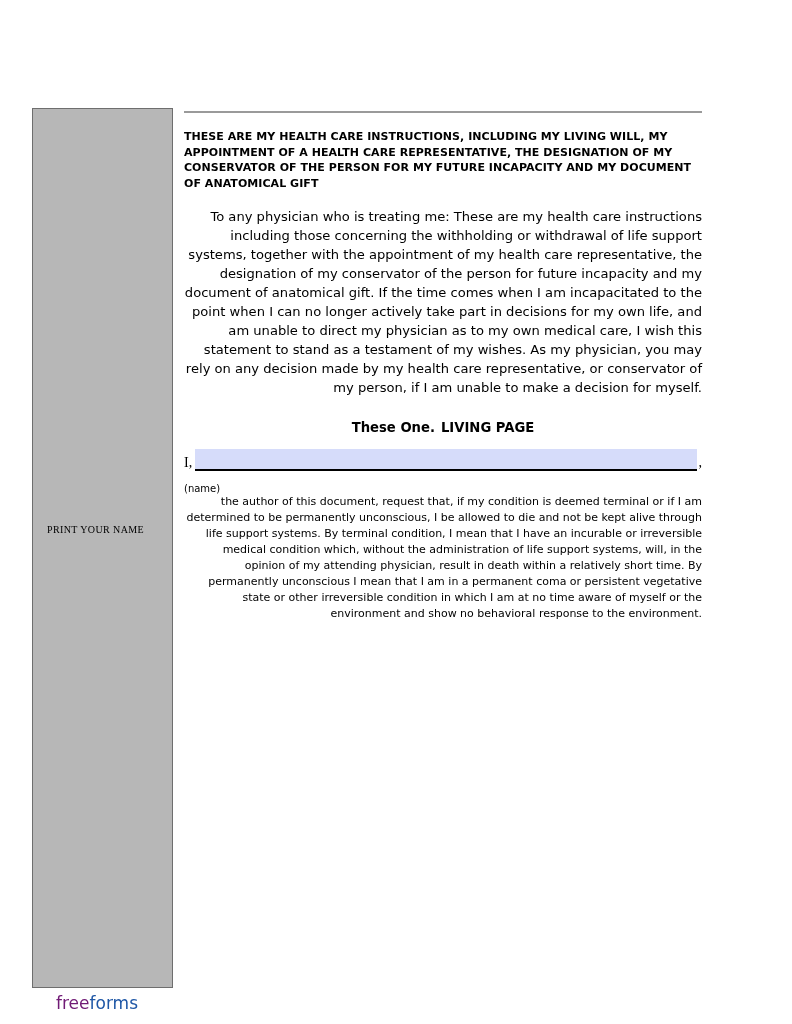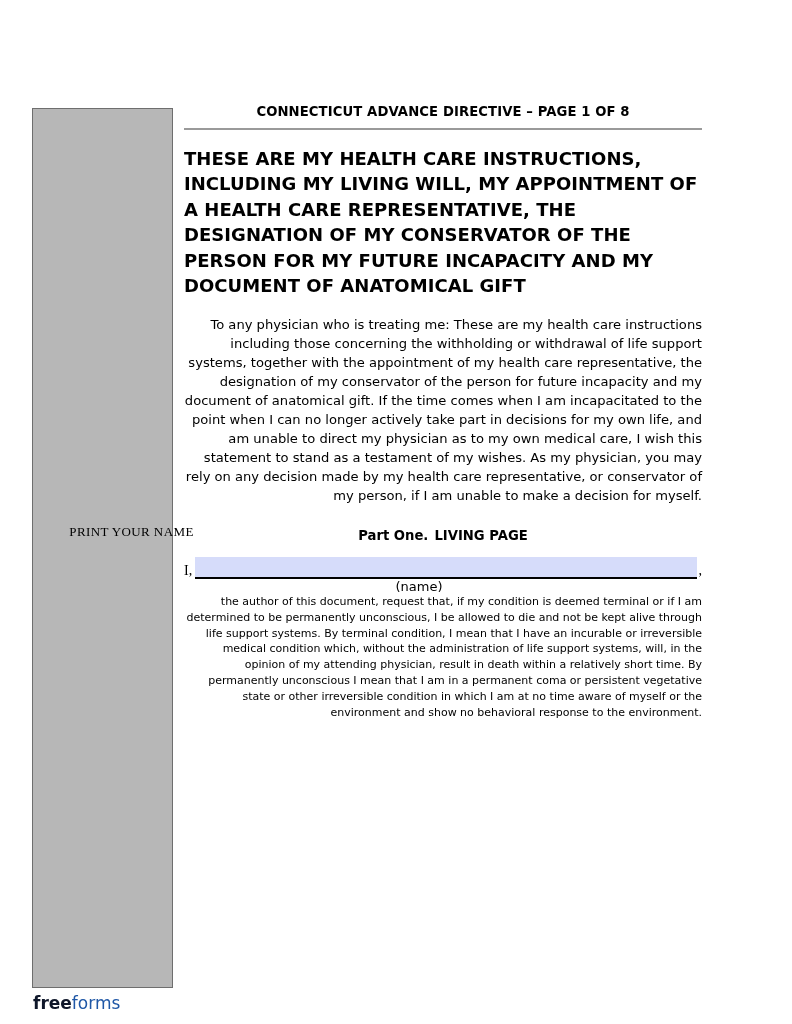--- a/index.html
+++ b/index.html
@@ -33,40 +33,40 @@
     border: 1px solid #6e6e6e;
     box-sizing: border-box;
   }
   #sidebar-label {
     position: absolute;
     left: 32px;
     top: 524px;
     width: 127px;
     text-align: center;
     font-family: "Liberation Serif", serif;
-    font-size: 13px;
+    font-size: 10px;
     letter-spacing: 0.4px;
     color: #000000;
     white-space: nowrap;
-    padding-left: 36px;
   }
 
   
   #logo {
     position: absolute;
     left: 33px;
     top: 995px;
     font-family: "DejaVu Sans", sans-serif;
     font-size: 17px;
     line-height: 1;
     white-space: nowrap;
   }
   #logo .free {
-    color: #0f172a;
-    font-weight: 700;
+    color: #701a75;
+    font-weight: 400;
+    margin-left: 23px;
   }
   #logo .forms {
     color: #1f57a6;
     font-weight: 400;
   }
 
   
   #content {
     position: absolute;
     left: 184px;
@@ -85,21 +85,21 @@
 
   #title-rule {
     margin-top: 7px;
     height: 2px;
     background: #9a9a9a;
     width: 100%;
   }
 
   #intro-heading {
     margin-top: 16px;
-    font-size: 18px;
+    font-size: 11px;
     font-weight: 700;
     line-height: 1.42;
     letter-spacing: 0.05px;
     text-align: left;
   }
 
   .body-par {
     margin-top: 17px;
     font-size: 13.1px;
     line-height: 1.45;
@@ -159,23 +159,22 @@
   }
   #name-line .trail {
     font-family: "Liberation Serif", serif;
     font-size: 14px;
     padding-left: 2px;
     line-height: 1;
     padding-bottom: 1px;
   }
 
   #name-caption {
-    margin-top: 0;
-    text-align: center;
-    font-size: 13px;
+    margin-top: 12px;
+    font-size: 10px;
     padding-right: 48px;
   }
 
   #after-name-par {
     margin-top: 0;
     font-size: 11px;
     line-height: 1.45;
     text-align: right;
   }
 </style>
@@ -186,30 +185,29 @@
 
   <div id="sidebar"></div>
   <div id="sidebar-label">PRINT YOUR NAME</div>
 
   <div id="logo">
     <span class="free">free</span><span class="forms">forms</span>
   </div>
 
   <div id="content">
 
-    <div id="doc-title">CONNECTICUT ADVANCE DIRECTIVE – PAGE 1 OF 8</div>
 
     <div id="title-rule"></div>
 
     <div id="intro-heading">THESE ARE MY HEALTH CARE INSTRUCTIONS, INCLUDING MY LIVING WILL, MY APPOINTMENT OF A HEALTH CARE REPRESENTATIVE, THE DESIGNATION OF MY CONSERVATOR OF THE PERSON FOR MY FUTURE INCAPACITY AND MY DOCUMENT OF ANATOMICAL GIFT</div>
 
     <div class="body-par">To any physician who is treating me: These are my health care instructions including those concerning the withholding or withdrawal of life support systems, together with the appointment of my health care representative, the designation of my conservator of the person for future incapacity and my document of anatomical gift. If the time comes when I am incapacitated to the point when I can no longer actively take part in decisions for my own life, and am unable to direct my physician as to my own medical care, I wish this statement to stand as a testament of my wishes. As my physician, you may rely on any decision made by my health care representative, or conservator of my person, if I am unable to make a decision for myself.</div>
 
     <div id="part-one">
-      <span>Part One.</span><span class="gap"></span><span>LIVING PAGE</span>
+      <span>These One.</span><span class="gap"></span><span>LIVING PAGE</span>
     </div>
 
     <div id="name-line">
       <span class="lead">I,</span>
       <span id="name-field-wrap">
         <input id="name-field" type="text" placeholder="" style="">
         <span id="name-underline"></span>
       </span>
       <span class="trail">,</span>
     </div>

